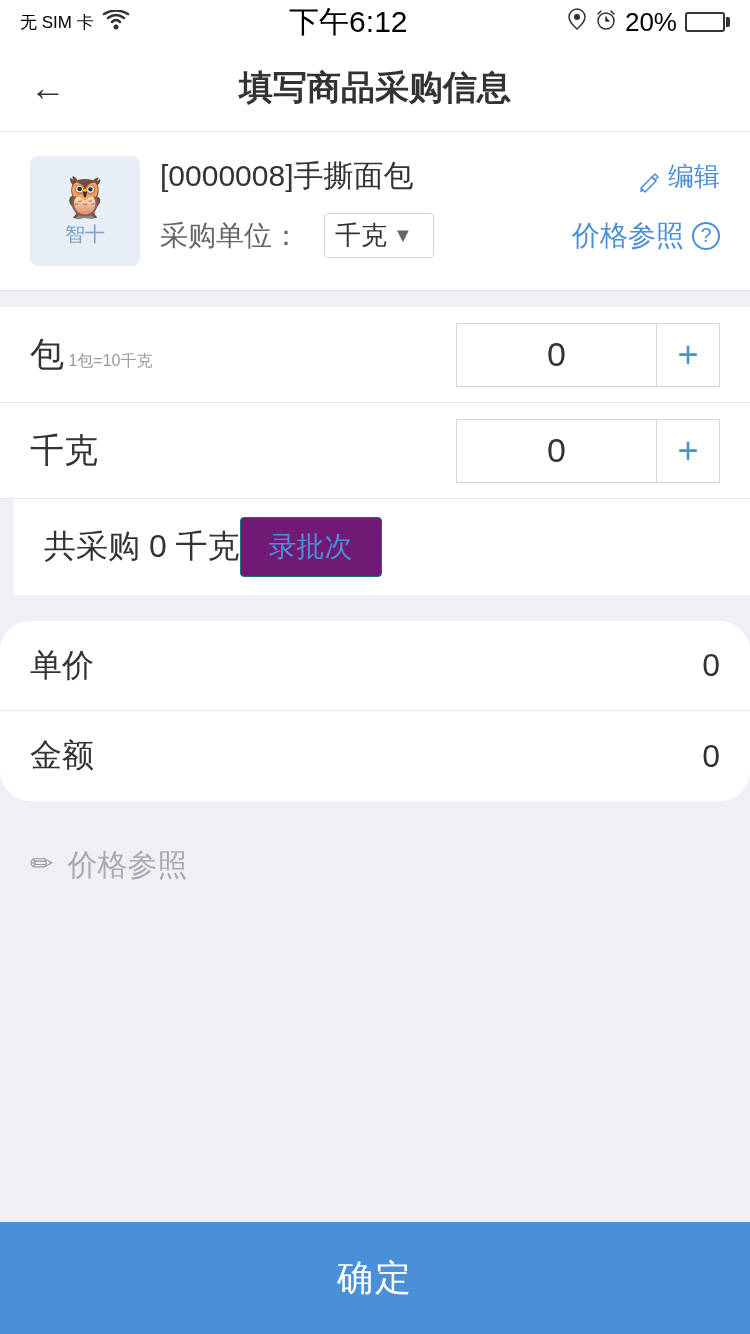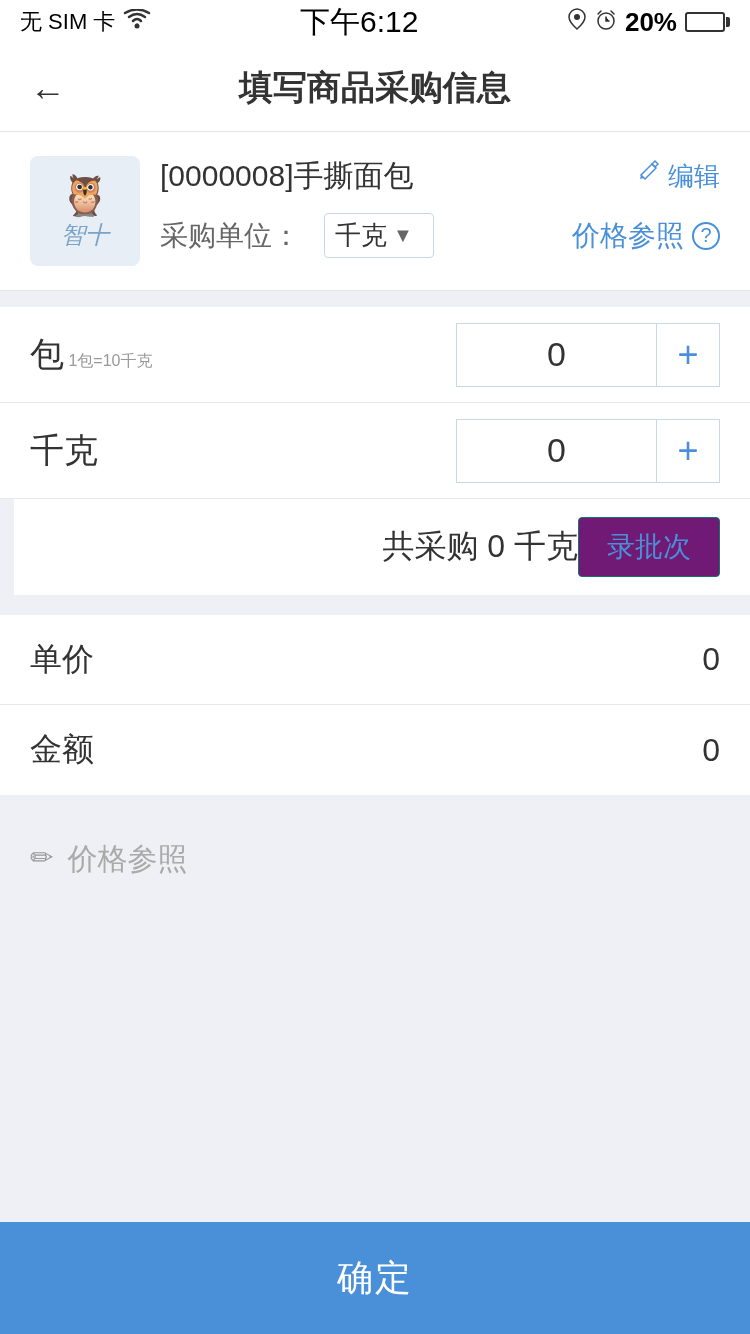--- a/index.html
+++ b/index.html
@@ -19,32 +19,31 @@
       display: flex;
       align-items: center;
       justify-content: space-between;
       padding: 0 20px;
       font-size: 28px;
     }
     .status-left {
       display: flex;
       align-items: center;
       gap: 8px;
-      font-size: 22px;
+      font-size: 17px;
     }
     .status-center {
       font-size: 30px;
       font-weight: 500;
     }
     .status-right {
       display: flex;
       align-items: center;
       gap: 8px;
       font-size: 26px;
-      font-weight: bold;
     }
     .battery-icon {
       display: inline-flex;
       align-items: center;
     }
     .battery-body {
       width: 40px;
       height: 20px;
       border: 2px solid #333;
       border-radius: 3px;
@@ -109,43 +108,42 @@
       flex-shrink: 0;
     }
     .product-image-inner {
       text-align: center;
     }
     .owl-icon {
       font-size: 40px;
       color: #7ba3c8;
     }
     .product-label {
-      font-size: 24px;
+      font-size: 20px;
       color: #7ba3c8;
-      font-style: italic;
     }
     .product-info {
       flex: 1;
     }
     .product-name-row {
       display: flex;
       align-items: center;
       justify-content: space-between;
       margin-bottom: 16px;
     }
     .product-name {
       font-size: 30px;
       color: #333;
       font-weight: 500;
     }
     .edit-btn {
       font-size: 26px;
       color: #4a90d9;
       display: flex;
-      align-items: flex-start;
+      align-items: flex-end;
       gap: 8px;
       cursor: pointer;
     }
     .purchase-unit-row {
       display: flex;
       align-items: center;
       justify-content: space-between;
     }
     .unit-label {
       font-size: 28px;
@@ -242,21 +240,21 @@
       justify-content: center;
       font-size: 36px;
       color: #4a90d9;
       cursor: pointer;
     }
 
     
     .summary-row {
       display: flex;
       align-items: center;
-      justify-content: flex-end;
+      justify-content: flex-start;
       padding: 0 30px;
       height: 96px;
       background: #fff;
       margin-left: 14px;
     }
     .summary-text {
       font-size: 32px;
       color: #333;
     }
     .batch-btn {
@@ -265,21 +263,22 @@
       padding: 10px 28px;
       font-size: 28px;
       color: #4a90d9;
       background: #701a75;
       cursor: pointer;
     }
 
     
     .price-section {
       background: #fff;
-      margin-top: 4px;
+      margin-top: 10px;
+      border-radius: 30px;
     }
     .price-row {
       display: flex;
       align-items: center;
       justify-content: space-between;
       padding: 0 30px;
       height: 90px;
       border-bottom: 1px solid #e8e8e8;
     }
     .price-row:last-child {

